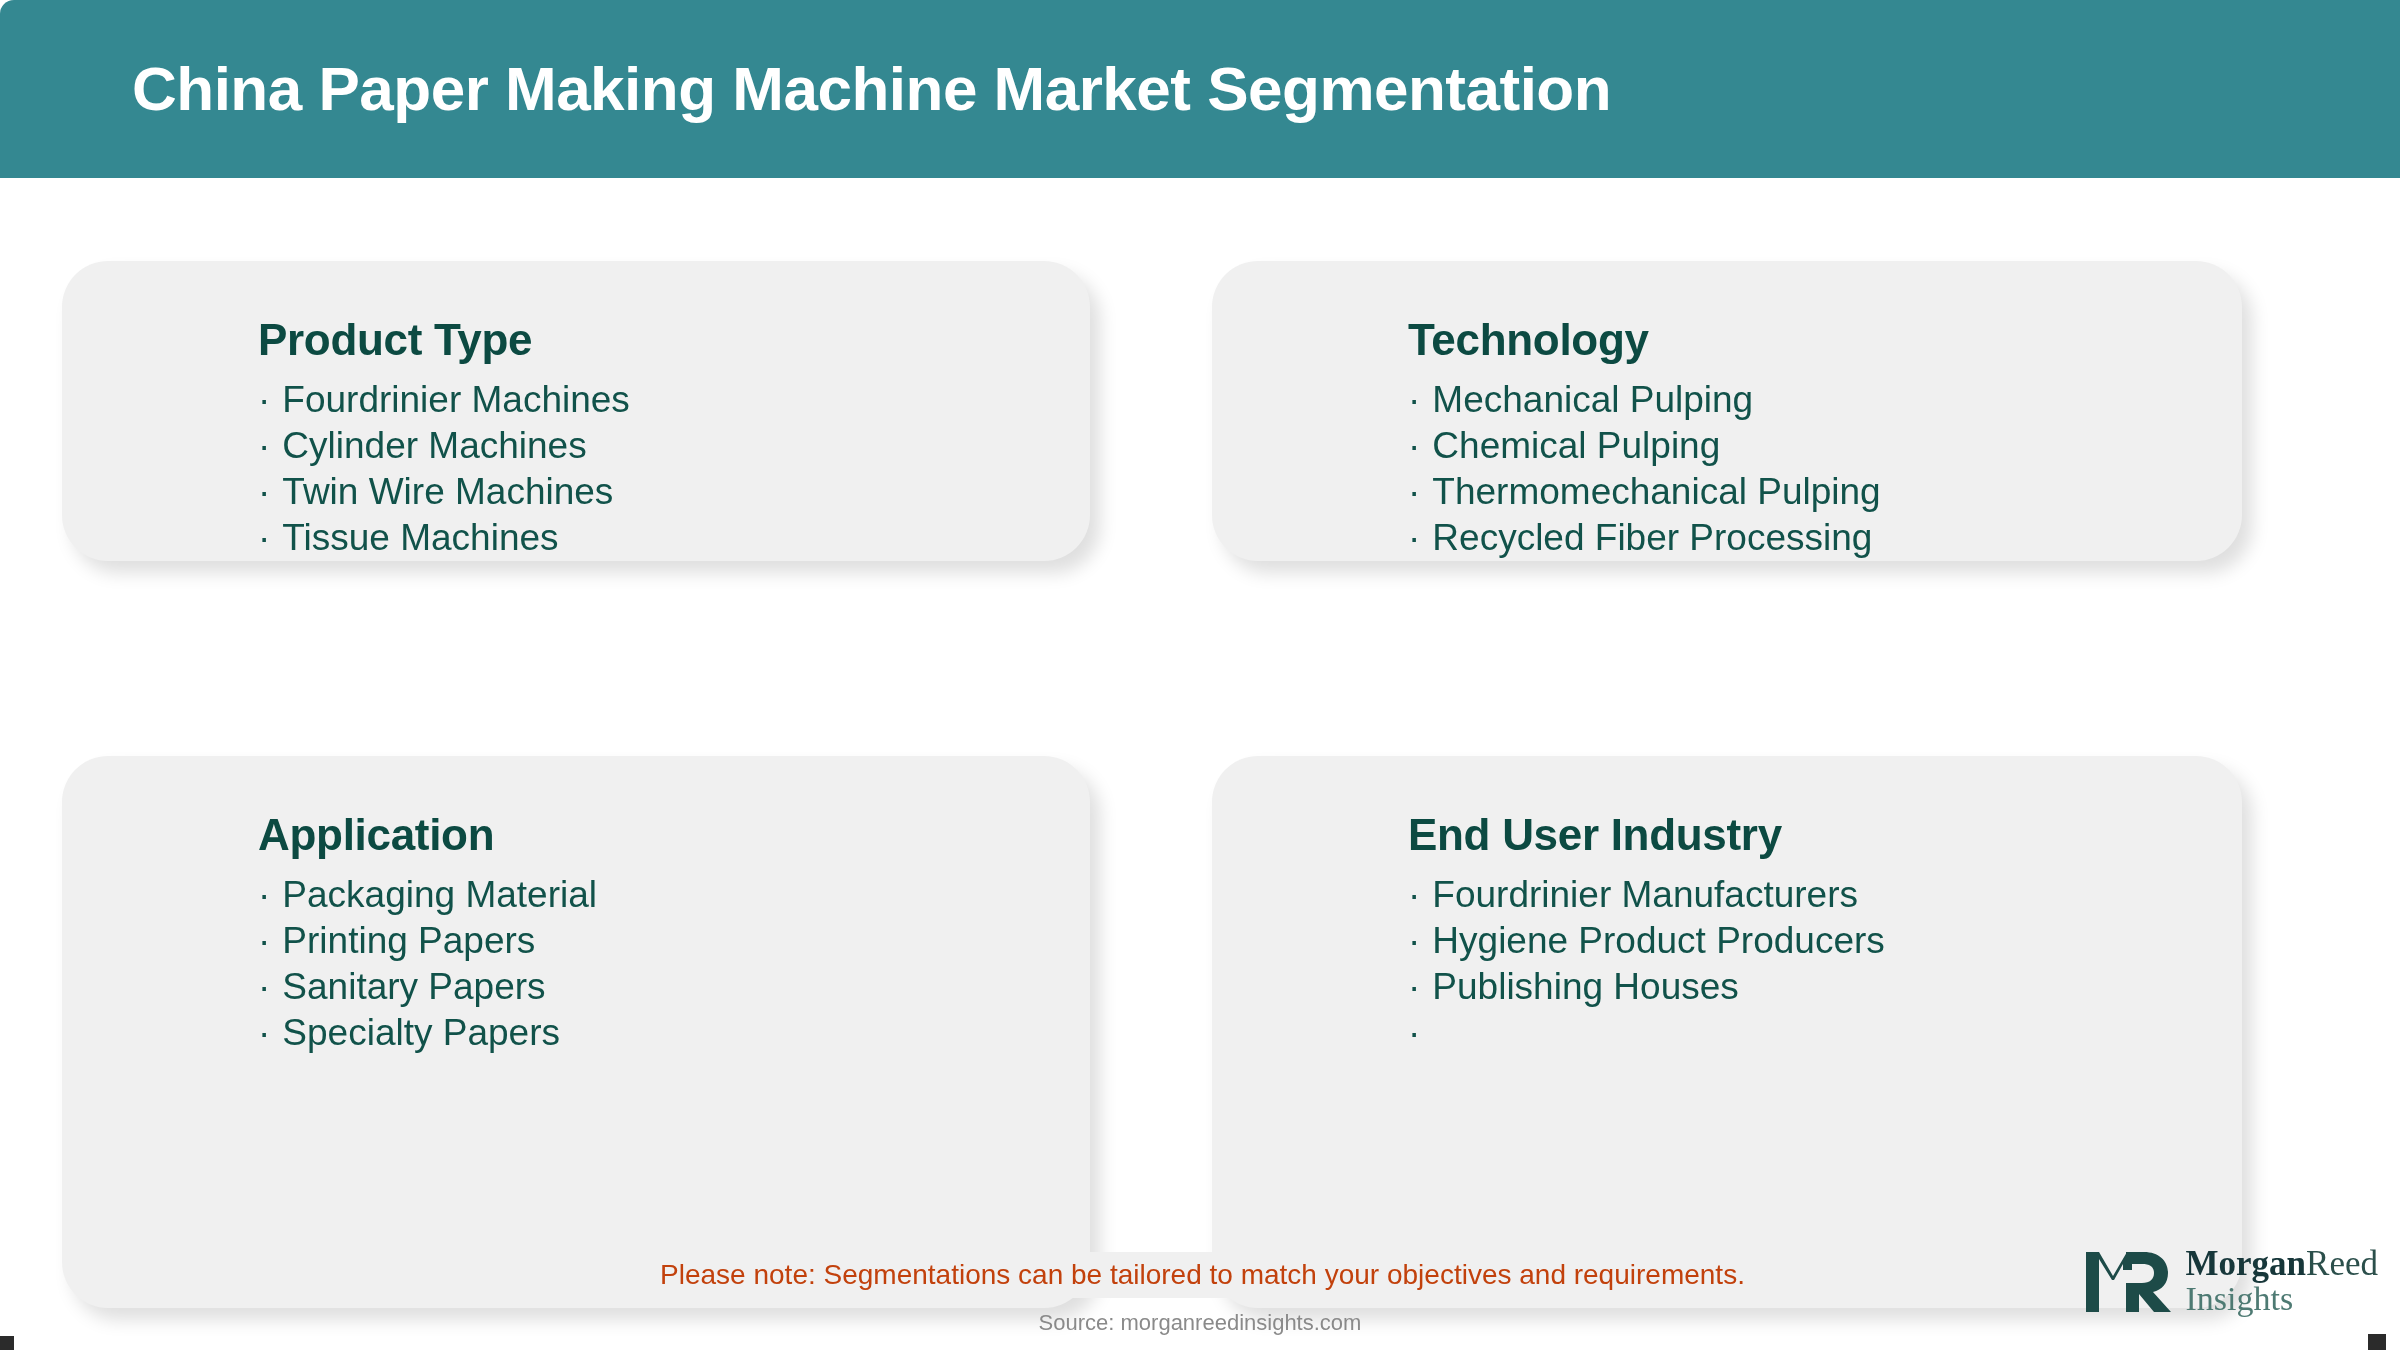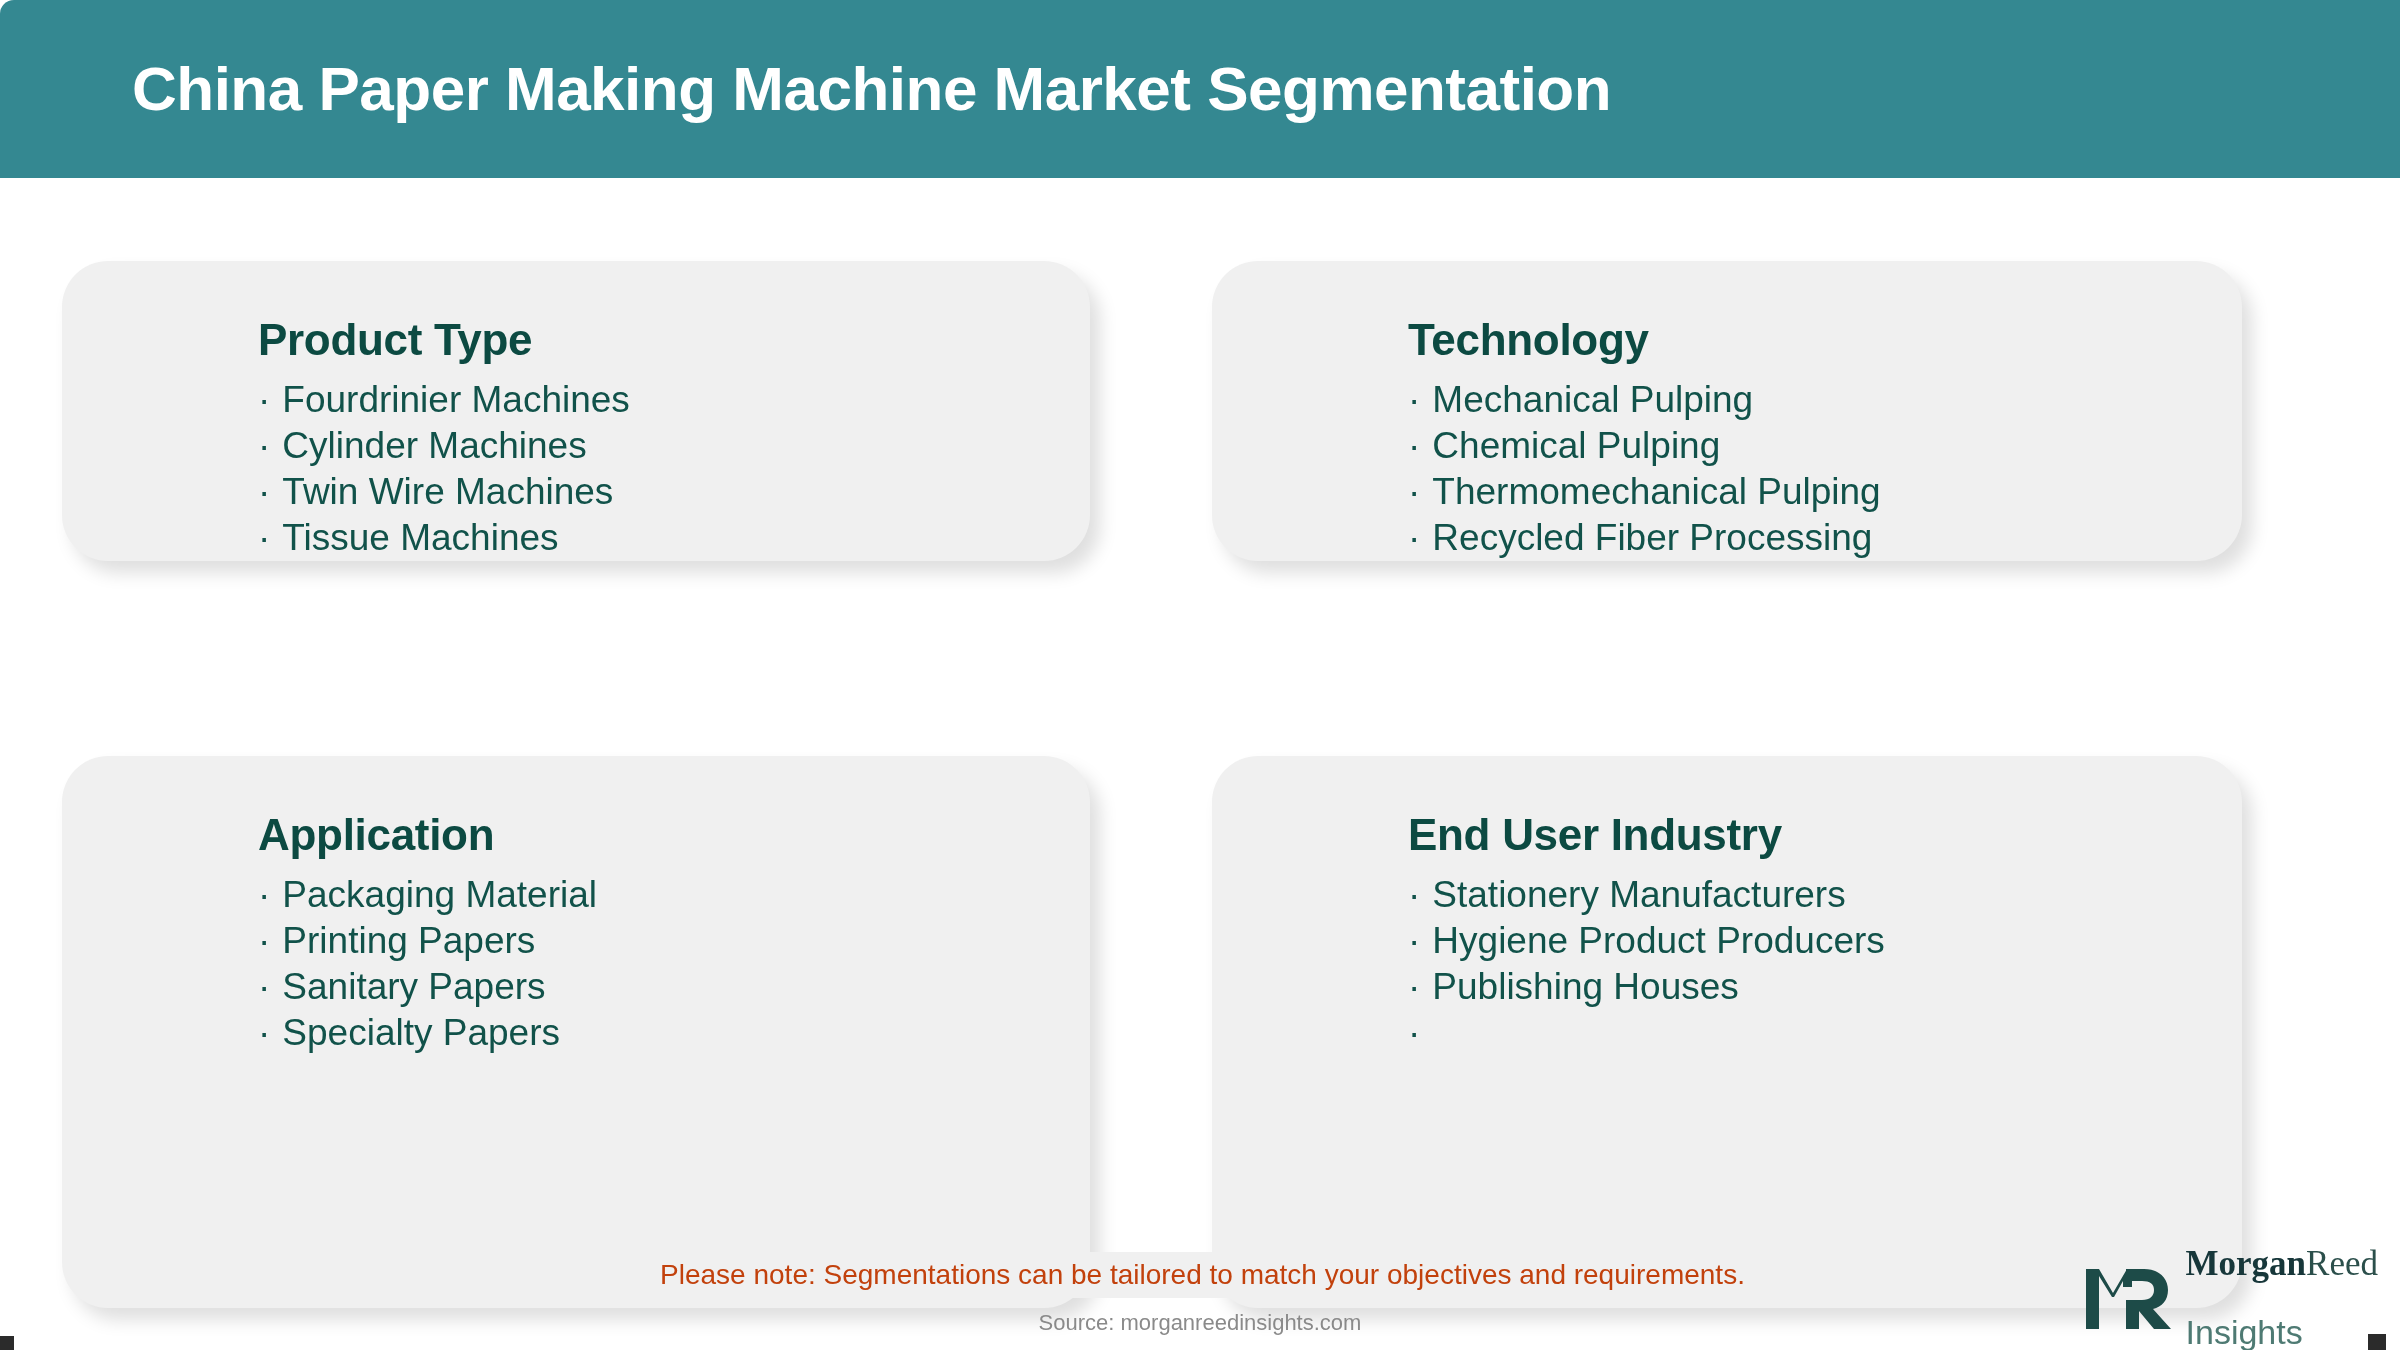--- a/index.html
+++ b/index.html
@@ -148,25 +148,24 @@
     line-height: 1.02;
   }
   .logo-line1 {
     font-family: "Liberation Serif", serif;
     font-size: 35px;
     white-space: nowrap;
   }
   .logo-morgan { color: #17373a; font-weight: bold; }
   .logo-reed   { color: #2b4f4b; font-weight: normal; }
   .logo-line2 {
-    font-family: Liberation Sans, sans-serif;
+    font-family: Liberation Serif, serif;
     font-size: 34px;
     color: #4e7a73;
     white-space: nowrap;
-    margin-top: 33px;
   }
 
   
   .edge-tick-left {
     position: absolute;
     left: 0;
     top: 1336px;
     width: 14px;
     height: 14px;
     background: #2b2b2b;
@@ -253,21 +252,21 @@
         <span>Specialty Papers</span>
       </li>
     </ul>
   </div>
 
   <div class="card col-right row-bottom">
     <div class="card-title">End User Industry</div>
     <ul class="card-list">
       <li>
         <span class="bullet-dot">·</span>
-        <span>Stationery Manufacturers</span>
+        <span>Fourdrinier Manufacturers</span>
       </li>
       <li>
         <span class="bullet-dot">·</span>
         <span>Hygiene Product Producers</span>
       </li>
       <li>
         <span class="bullet-dot">·</span>
         <span>Publishing Houses</span>
       </li>
       <li>

